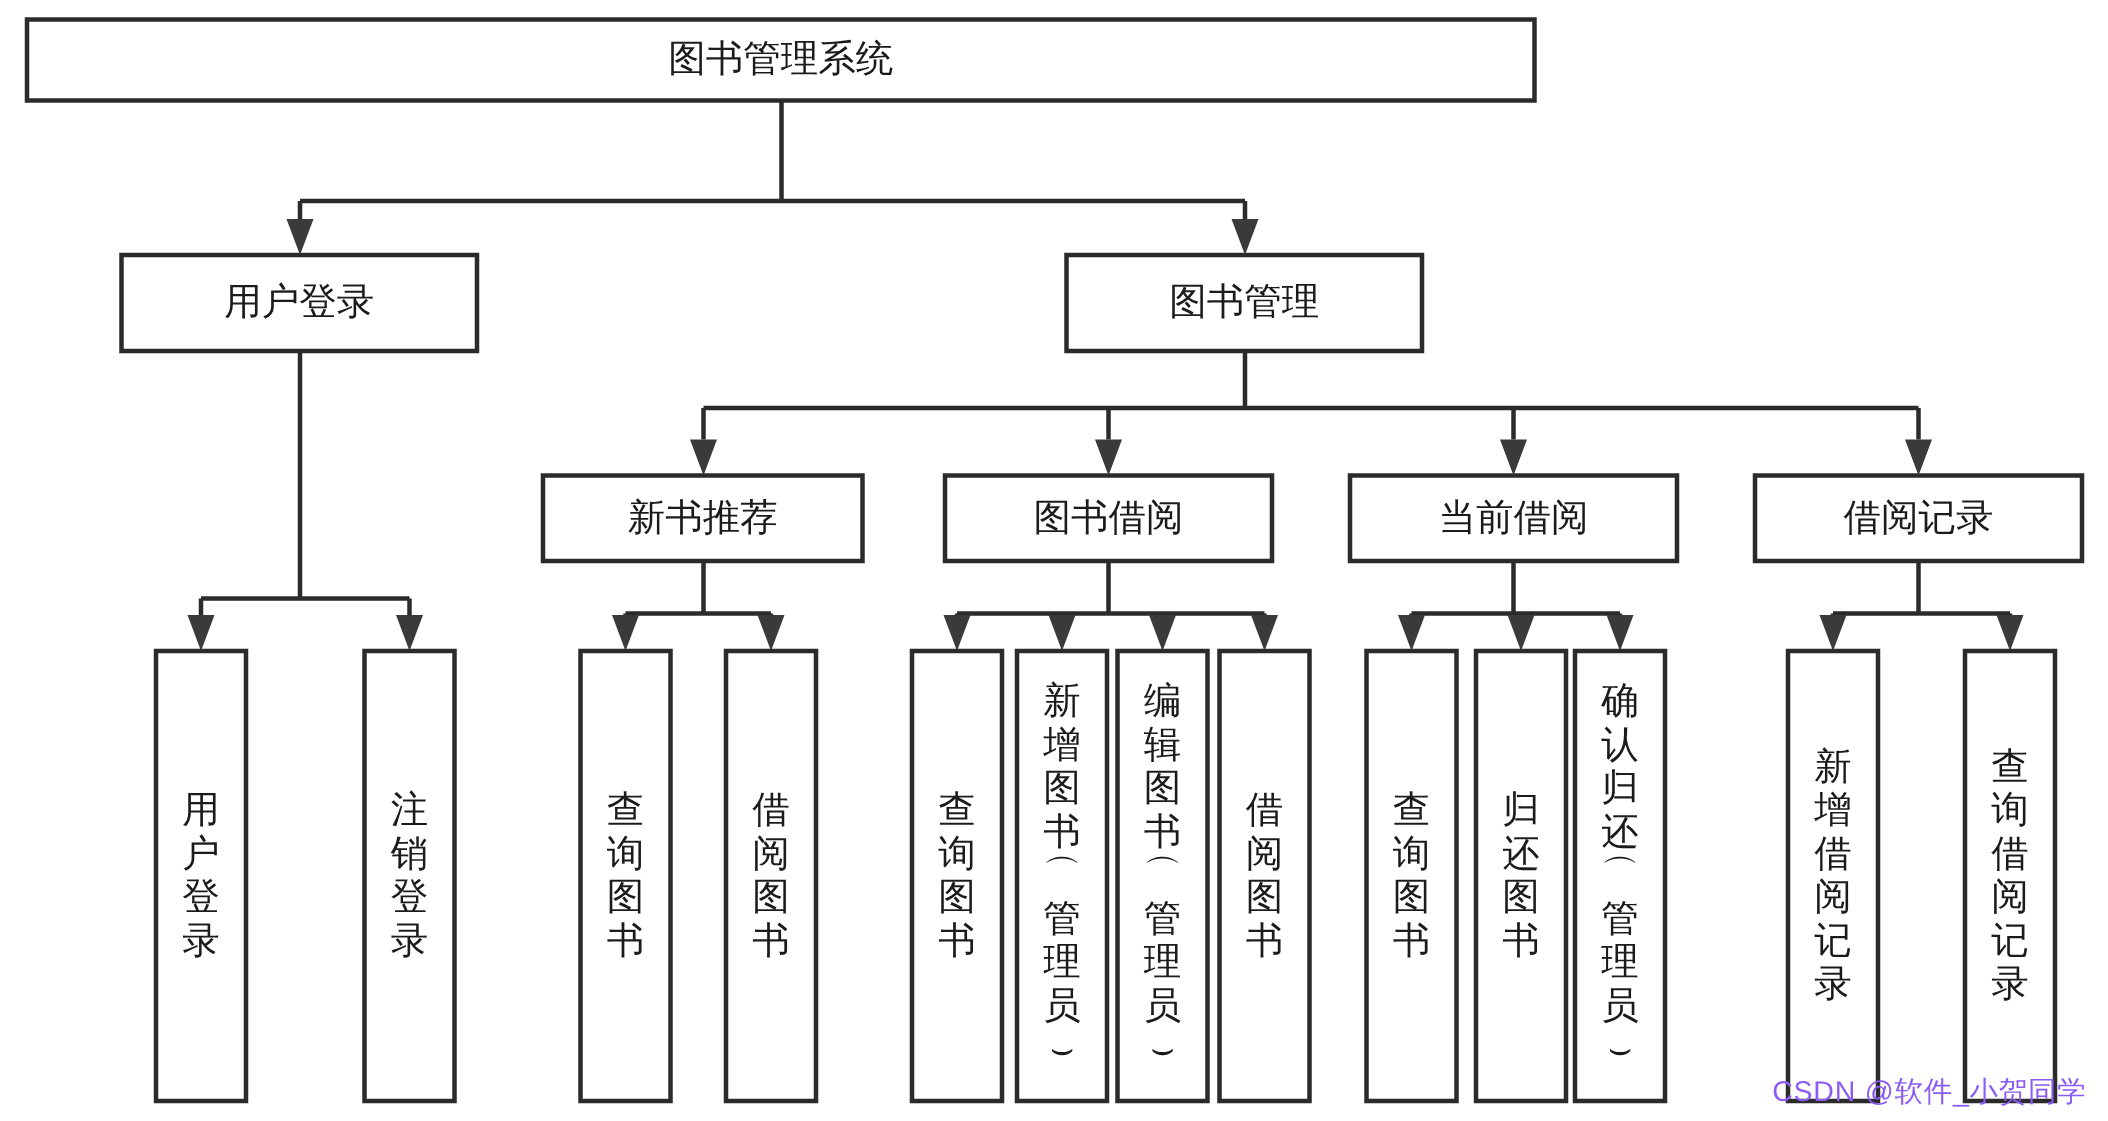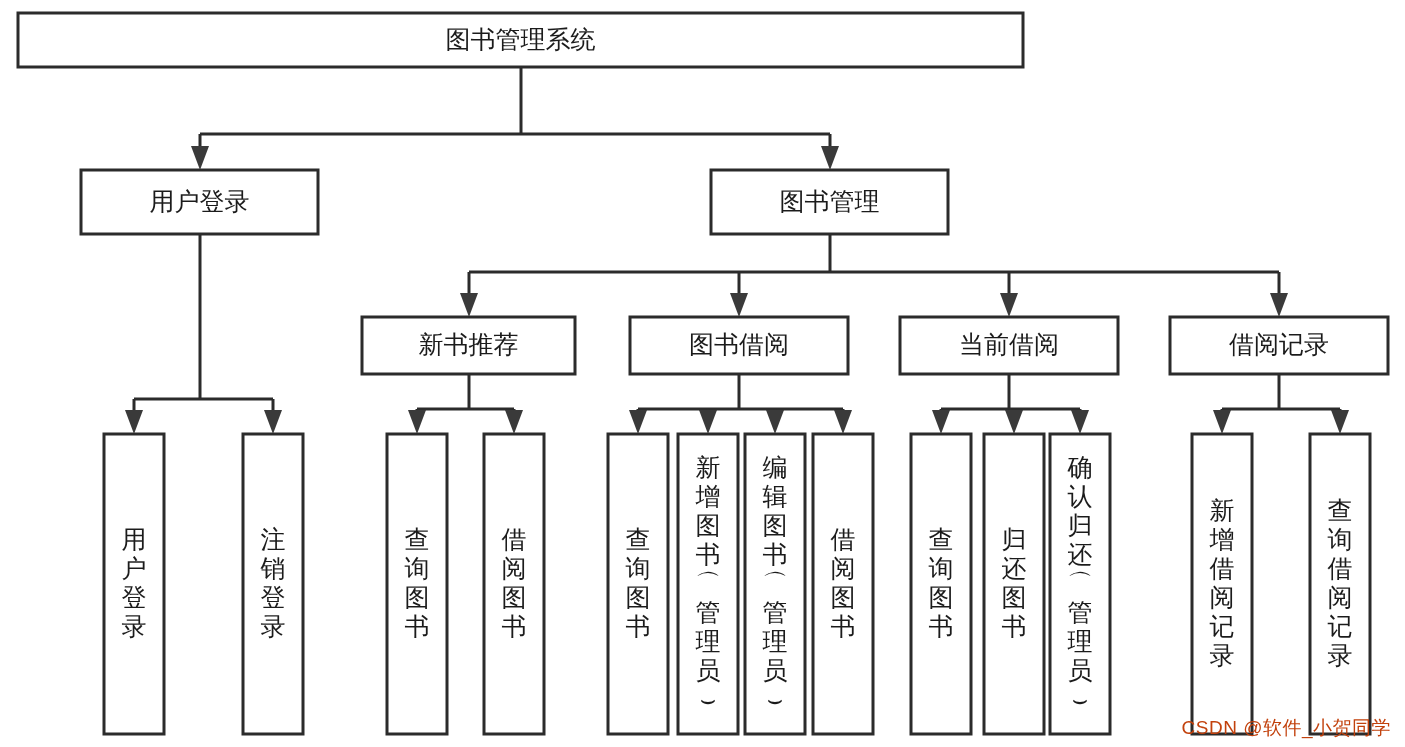--- a/index.html
+++ b/index.html
@@ -55,21 +55,21 @@
     font-family: "Liberation Sans", "DejaVu Sans", sans-serif;
     font-size: 25px;
     text-anchor: middle;
   }
   .watermark-text {
     position: absolute;
     right: 14px;
     bottom: 6px;
     font-family: "Liberation Sans", "DejaVu Sans", sans-serif;
     font-size: 19px;
-    color: #c2410c;
+    color: #8b5cf6;
     white-space: nowrap;
     letter-spacing: 0.5px;
     user-select: none;
   }
 </style>
 </head>
 <body>
 
 <div id="diagram-root">
   <svg class="diagram-canvas" viewBox="0 0 1405 747">

